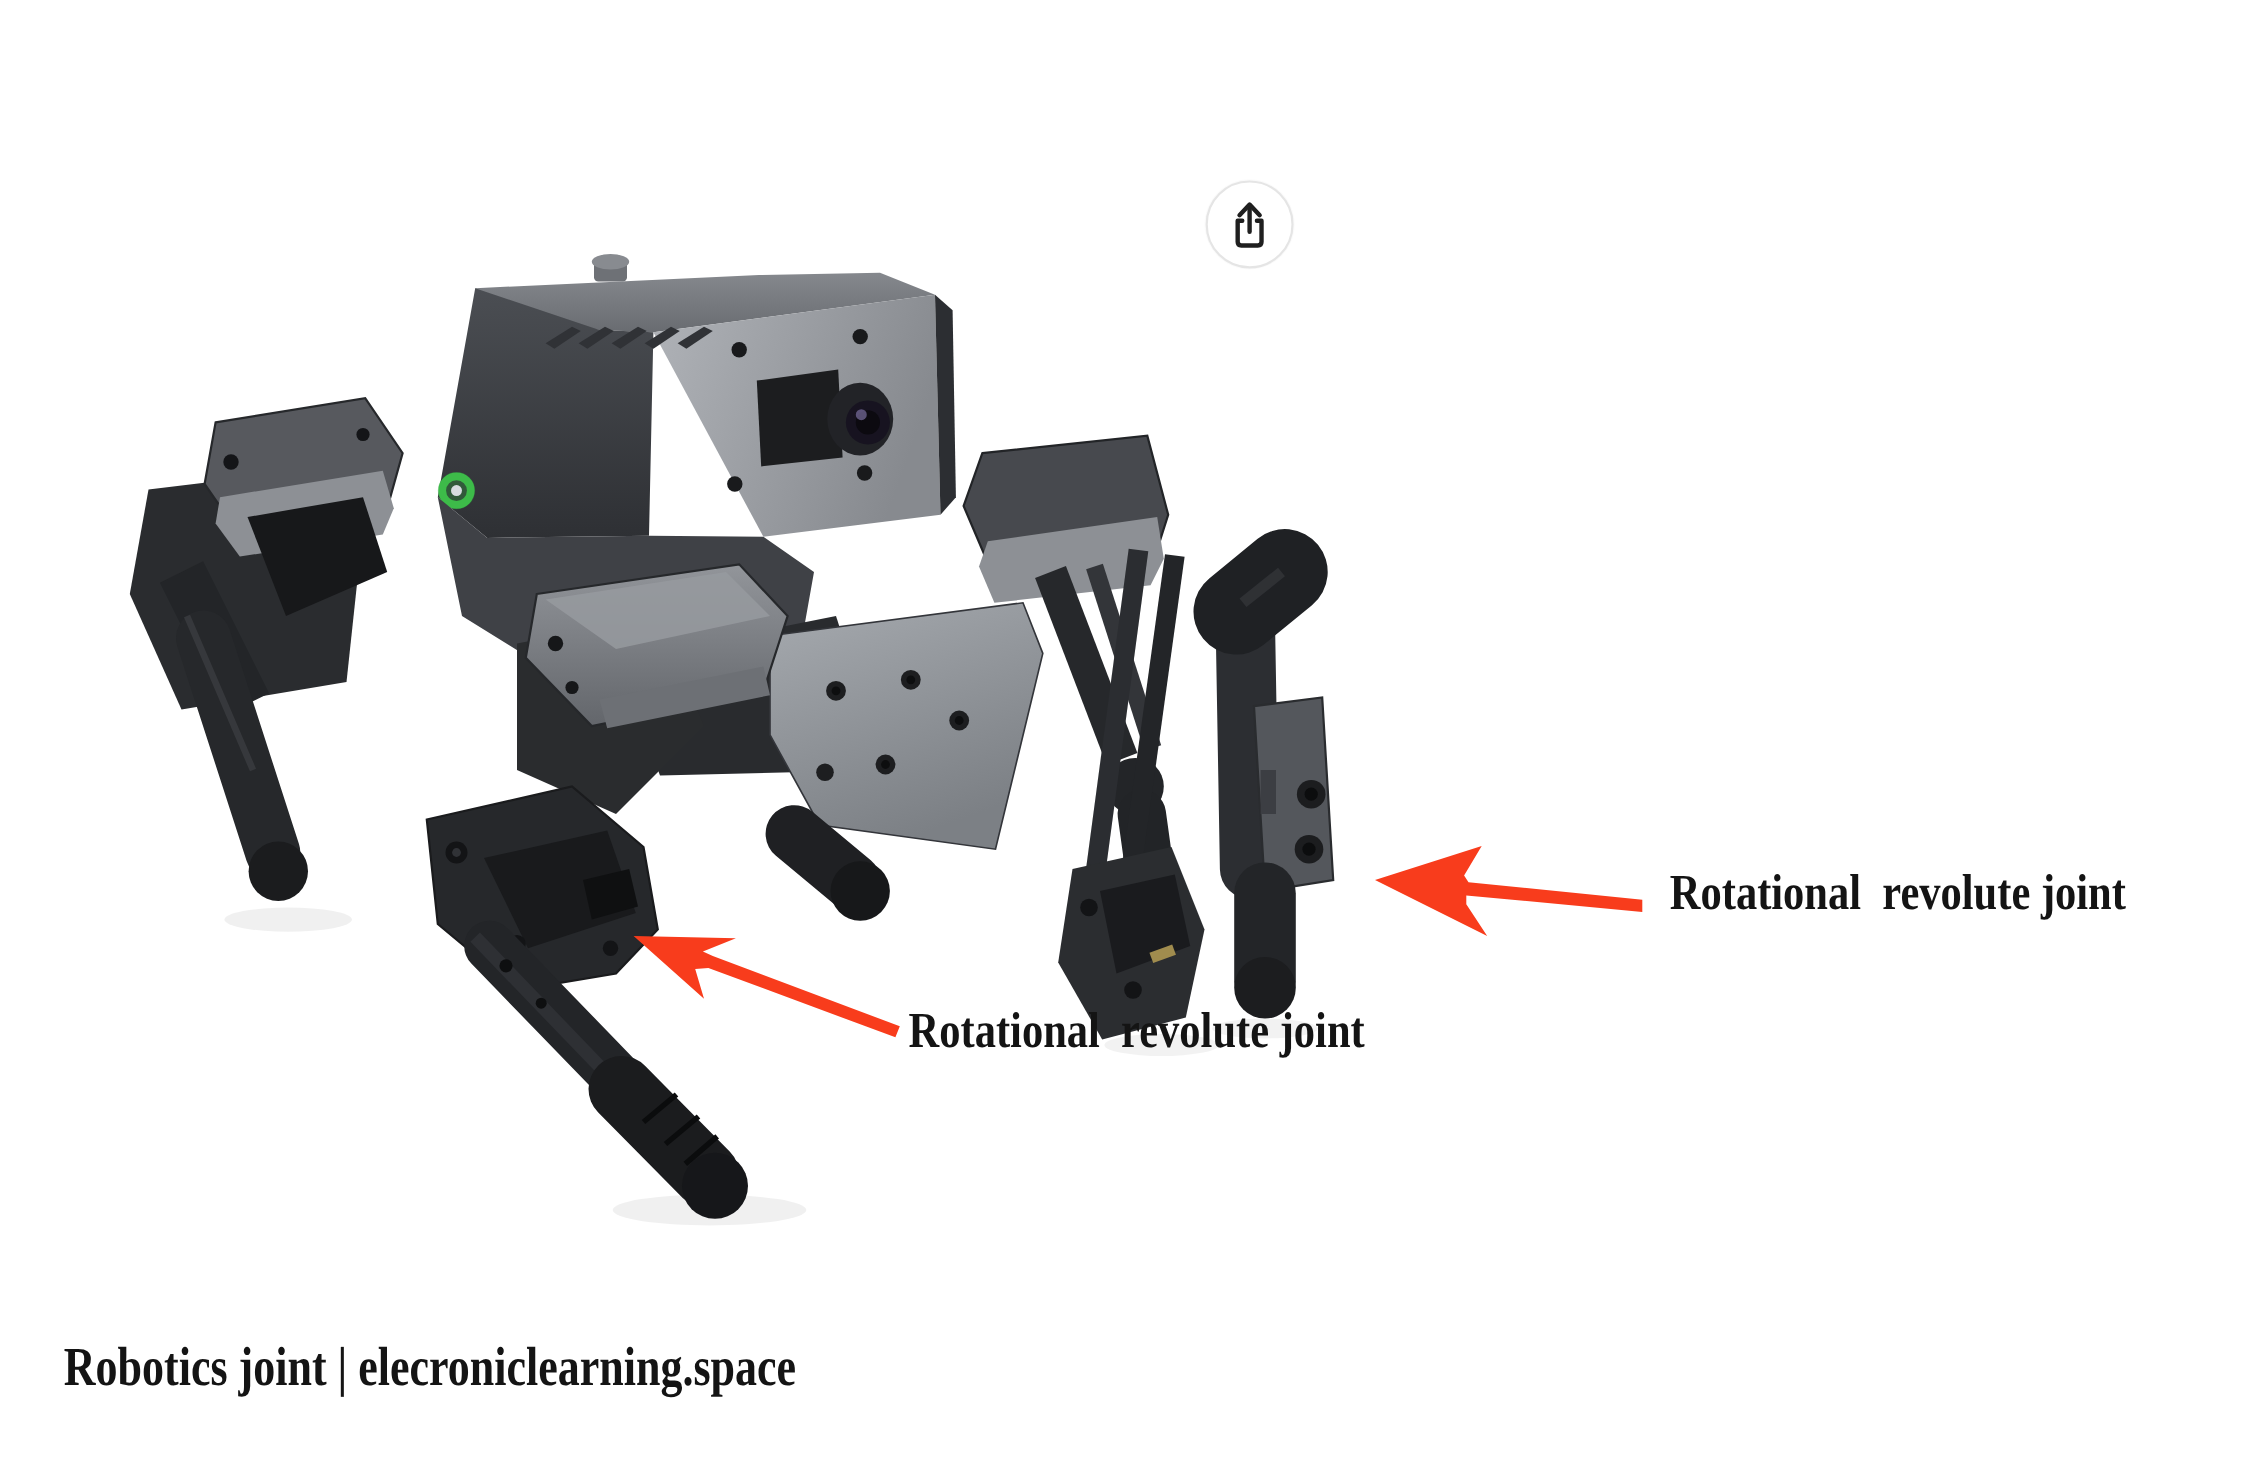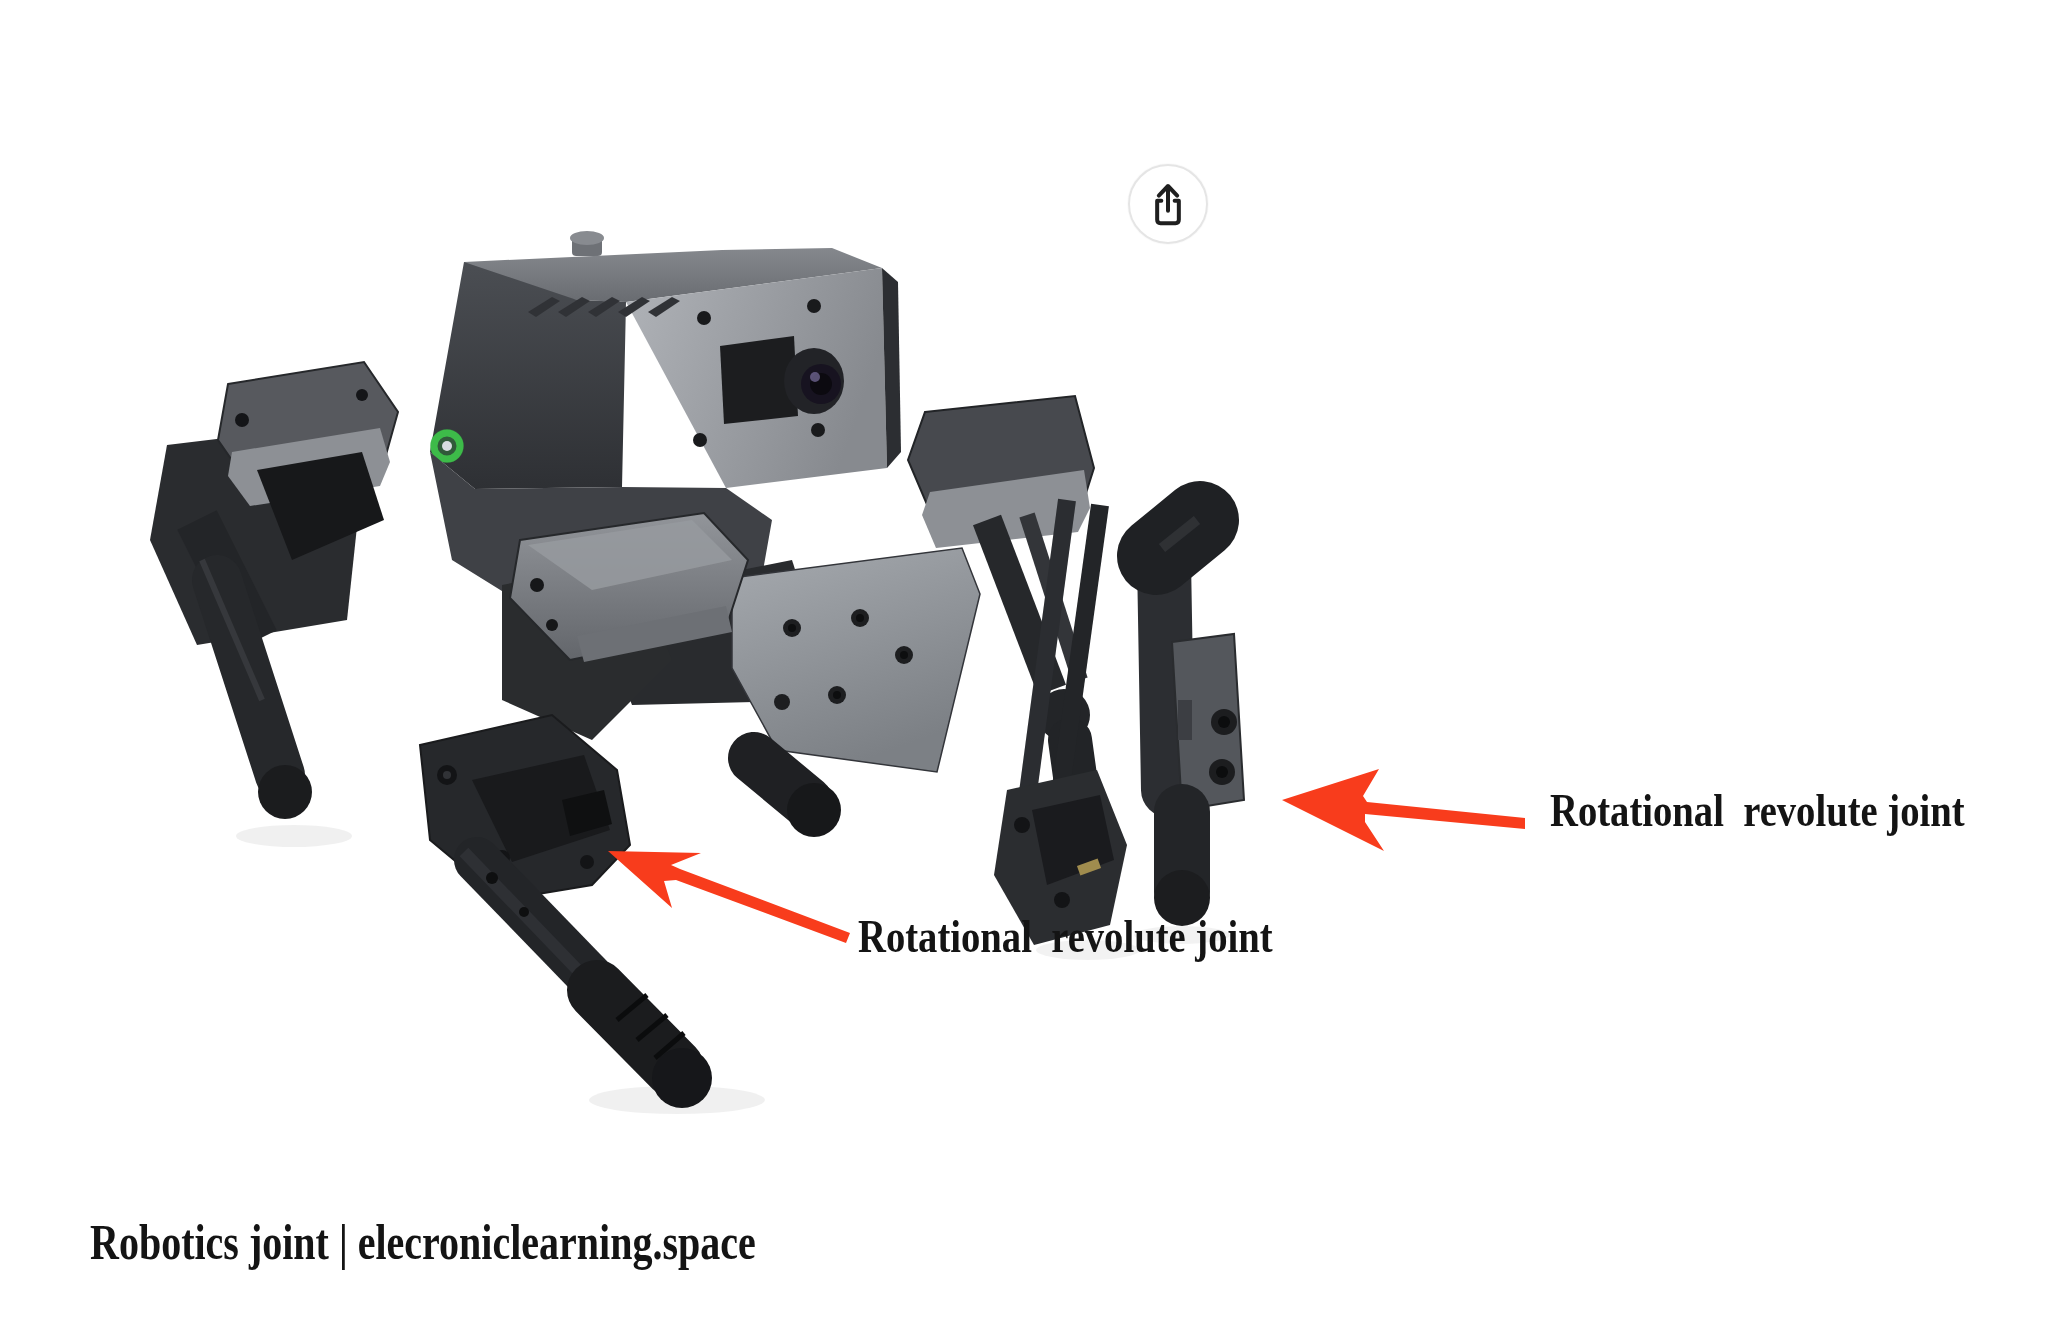--- a/index.html
+++ b/index.html
@@ -1,21 +1,21 @@
 <!DOCTYPE html>
 <html style="--bg: #ffffff; --text: #141414; --arrow: #f83c1c; --ink: #1f1f1f; --circle: #e5e5e5; --led: #3dbb49; --body_light: #a0a3a8; --body_dark: #3a3d42; --leg_black: #1d1e20;"><head>
 <meta charset="utf-8">
 <style>
   html,body{margin:0;padding:0;}
   body{
     width:2048px;height:1344px;position:relative;overflow:hidden;
     background:var(--bg,#ffffff);
     font-family:"Liberation Serif","DejaVu Serif",serif;
   }
-  .page{position:absolute;inset:0;margin-left:32px;}
+  .page{position:absolute;inset:0;}
   .robot-svg{position:absolute;left:0;top:0;width:2048px;height:1344px;}
   .share-btn{
     position:absolute;left:1096px;top:164px;width:80px;height:80px;
     border-radius:50%;background:#ffffff;border:2px solid var(--circle,#e5e5e5);
     display:flex;align-items:center;justify-content:center;cursor:pointer;padding:0;
     box-shadow:0 0 0 1px rgba(0,0,0,0.02);
   }
   .anno-label{
     position:absolute;color:var(--text,#141414);
     font-weight:bold;font-size:46px;line-height:1;white-space:pre;

